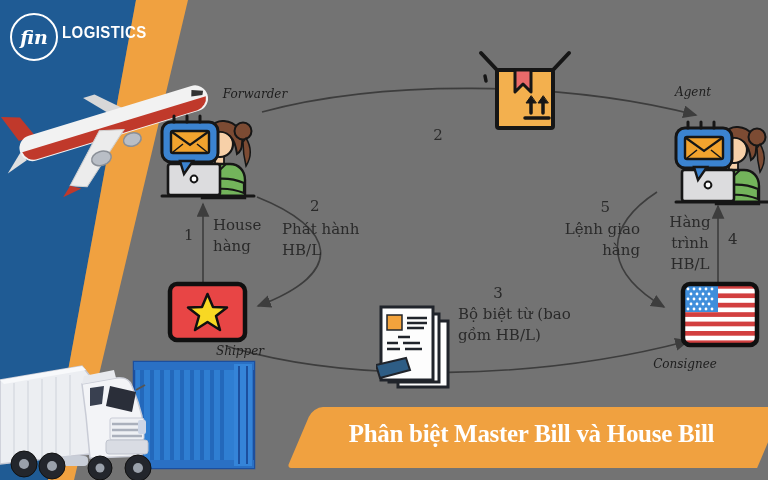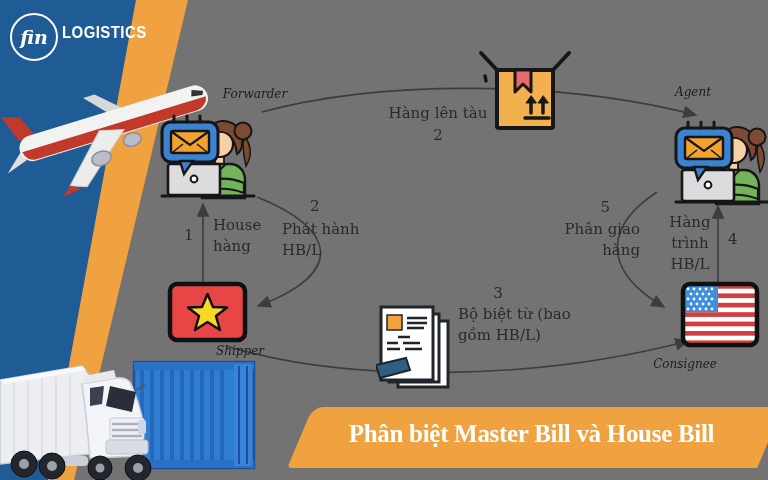--- a/index.html
+++ b/index.html
@@ -200,21 +200,20 @@
       <path d="M12,18 L30,31 L48,18" fill="none" stroke-width="2.2"></path>
       <path d="M13,38 L23,30 M47,38 L37,30" fill="none" stroke-width="1.6"></path>
     </g>
   </svg>
 
   <div class="abs role ctr" style="left:205px;top:87px;width:100px">Forwarder</div>
   <div class="abs role ctr" style="left:648px;top:85px;width:90px">Agent</div>
   <div class="abs role ctr" style="left:210px;top:344px;width:60px">Shipper</div>
   <div class="abs role ctr" style="left:645px;top:357px;width:80px">Consignee</div>
 
-  <div class="abs lbl ctr" style="left:388px;top:103px;width:100px">Hàng lên tàu</div>
   <div class="abs num ctr" style="left:388px;top:126px;width:100px">2</div>
 
   <div class="abs num" style="left:184px;top:226px">1</div>
   <div class="abs lbl" style="left:213px;top:215px">
     <div>House</div>
     <div>hàng</div>
   </div>
 
   <div class="abs num" style="left:310px;top:197px">2</div>
   <div class="abs lbl" style="left:282px;top:219px">
@@ -230,21 +229,21 @@
 
   <div class="abs lbl ctr" style="left:660px;top:212px;width:60px">
     <div>Hàng</div>
     <div>trình</div>
     <div>HB/L</div>
   </div>
   <div class="abs num" style="left:728px;top:230px">4</div>
 
   <div class="abs num rgt" style="left:540px;top:198px;width:70px">5</div>
   <div class="abs lbl rgt" style="left:540px;top:219px;width:100px">
-    <div>Phân giao</div>
+    <div>Lệnh giao</div>
     <div>hàng</div>
   </div>
 
   <svg class="abs" style="left:-2px;top:356px" width="270" height="126" viewBox="0 0 270 126">
     <g>
       <rect x="136" y="6" width="120" height="106" fill="#2f7ed2" stroke="#1c4f9e" stroke-width="2.5"></rect>
       <g stroke="#2368bb" stroke-width="4">
         <path d="M144,10 V108 M154,10 V108 M164,10 V108 M174,10 V108 M184,10 V108 M194,10 V108 M204,10 V108 M214,10 V108 M224,10 V108"></path>
       </g>
       <rect x="136" y="6" width="120" height="8" fill="#2a70c4"></rect>

